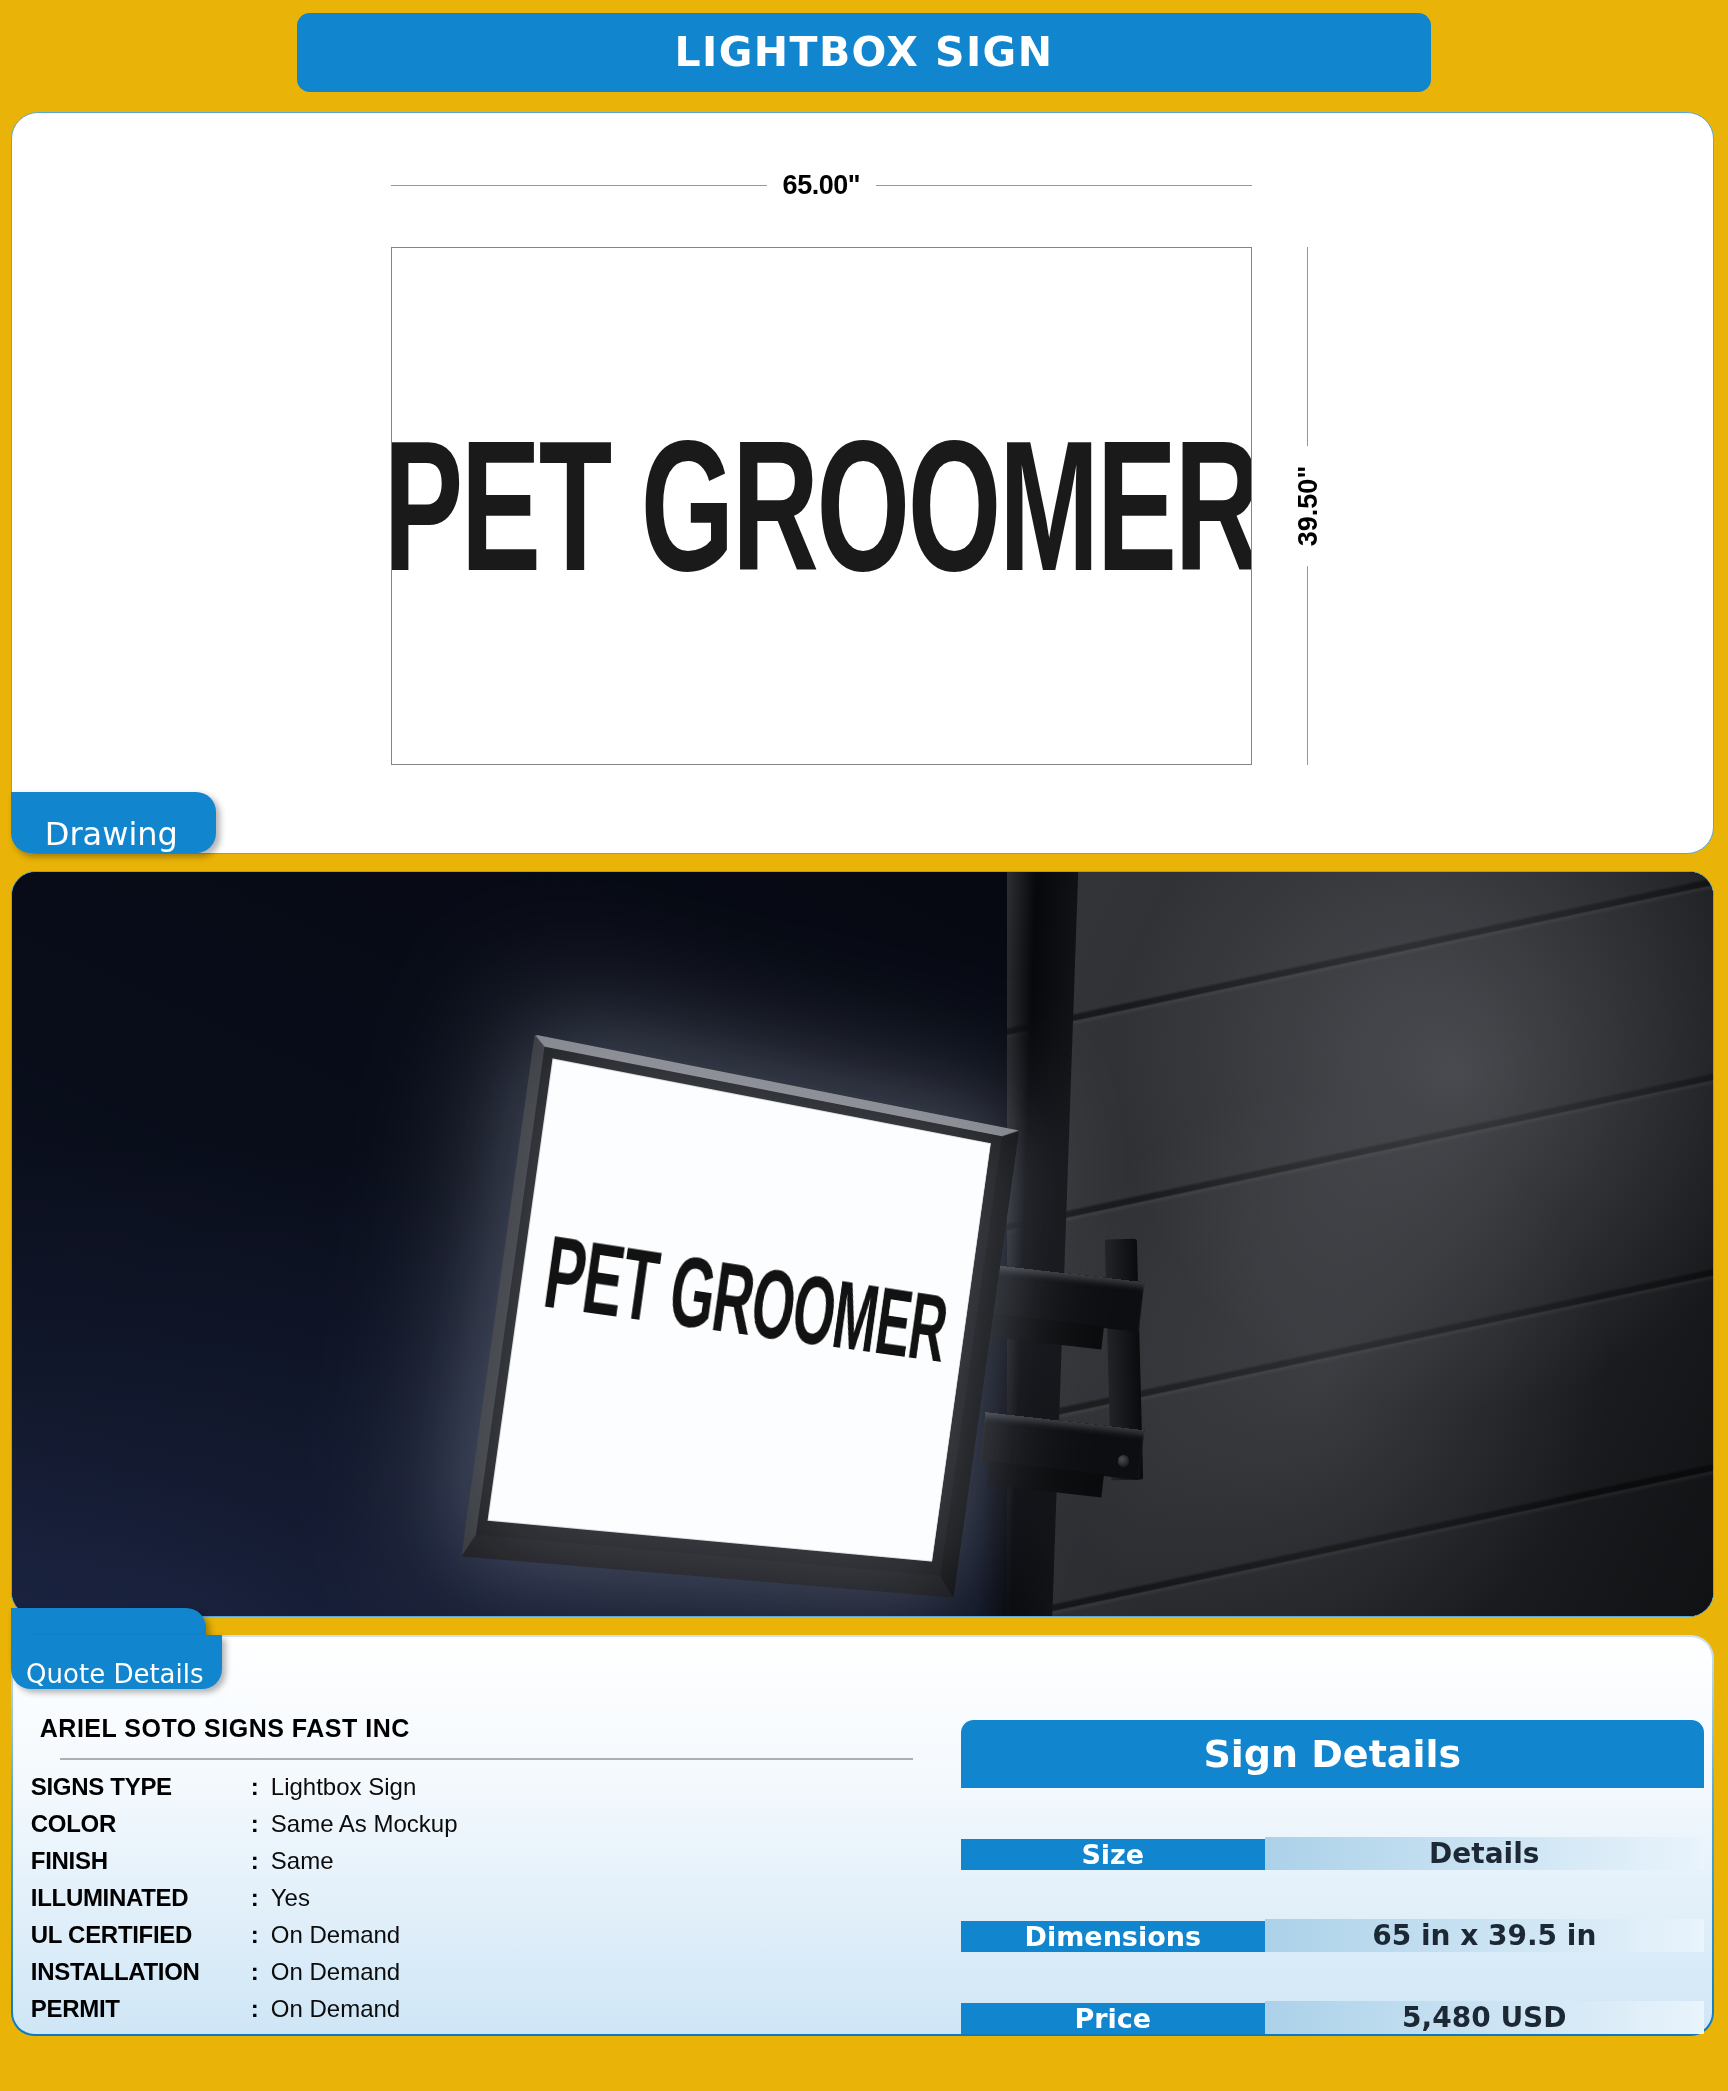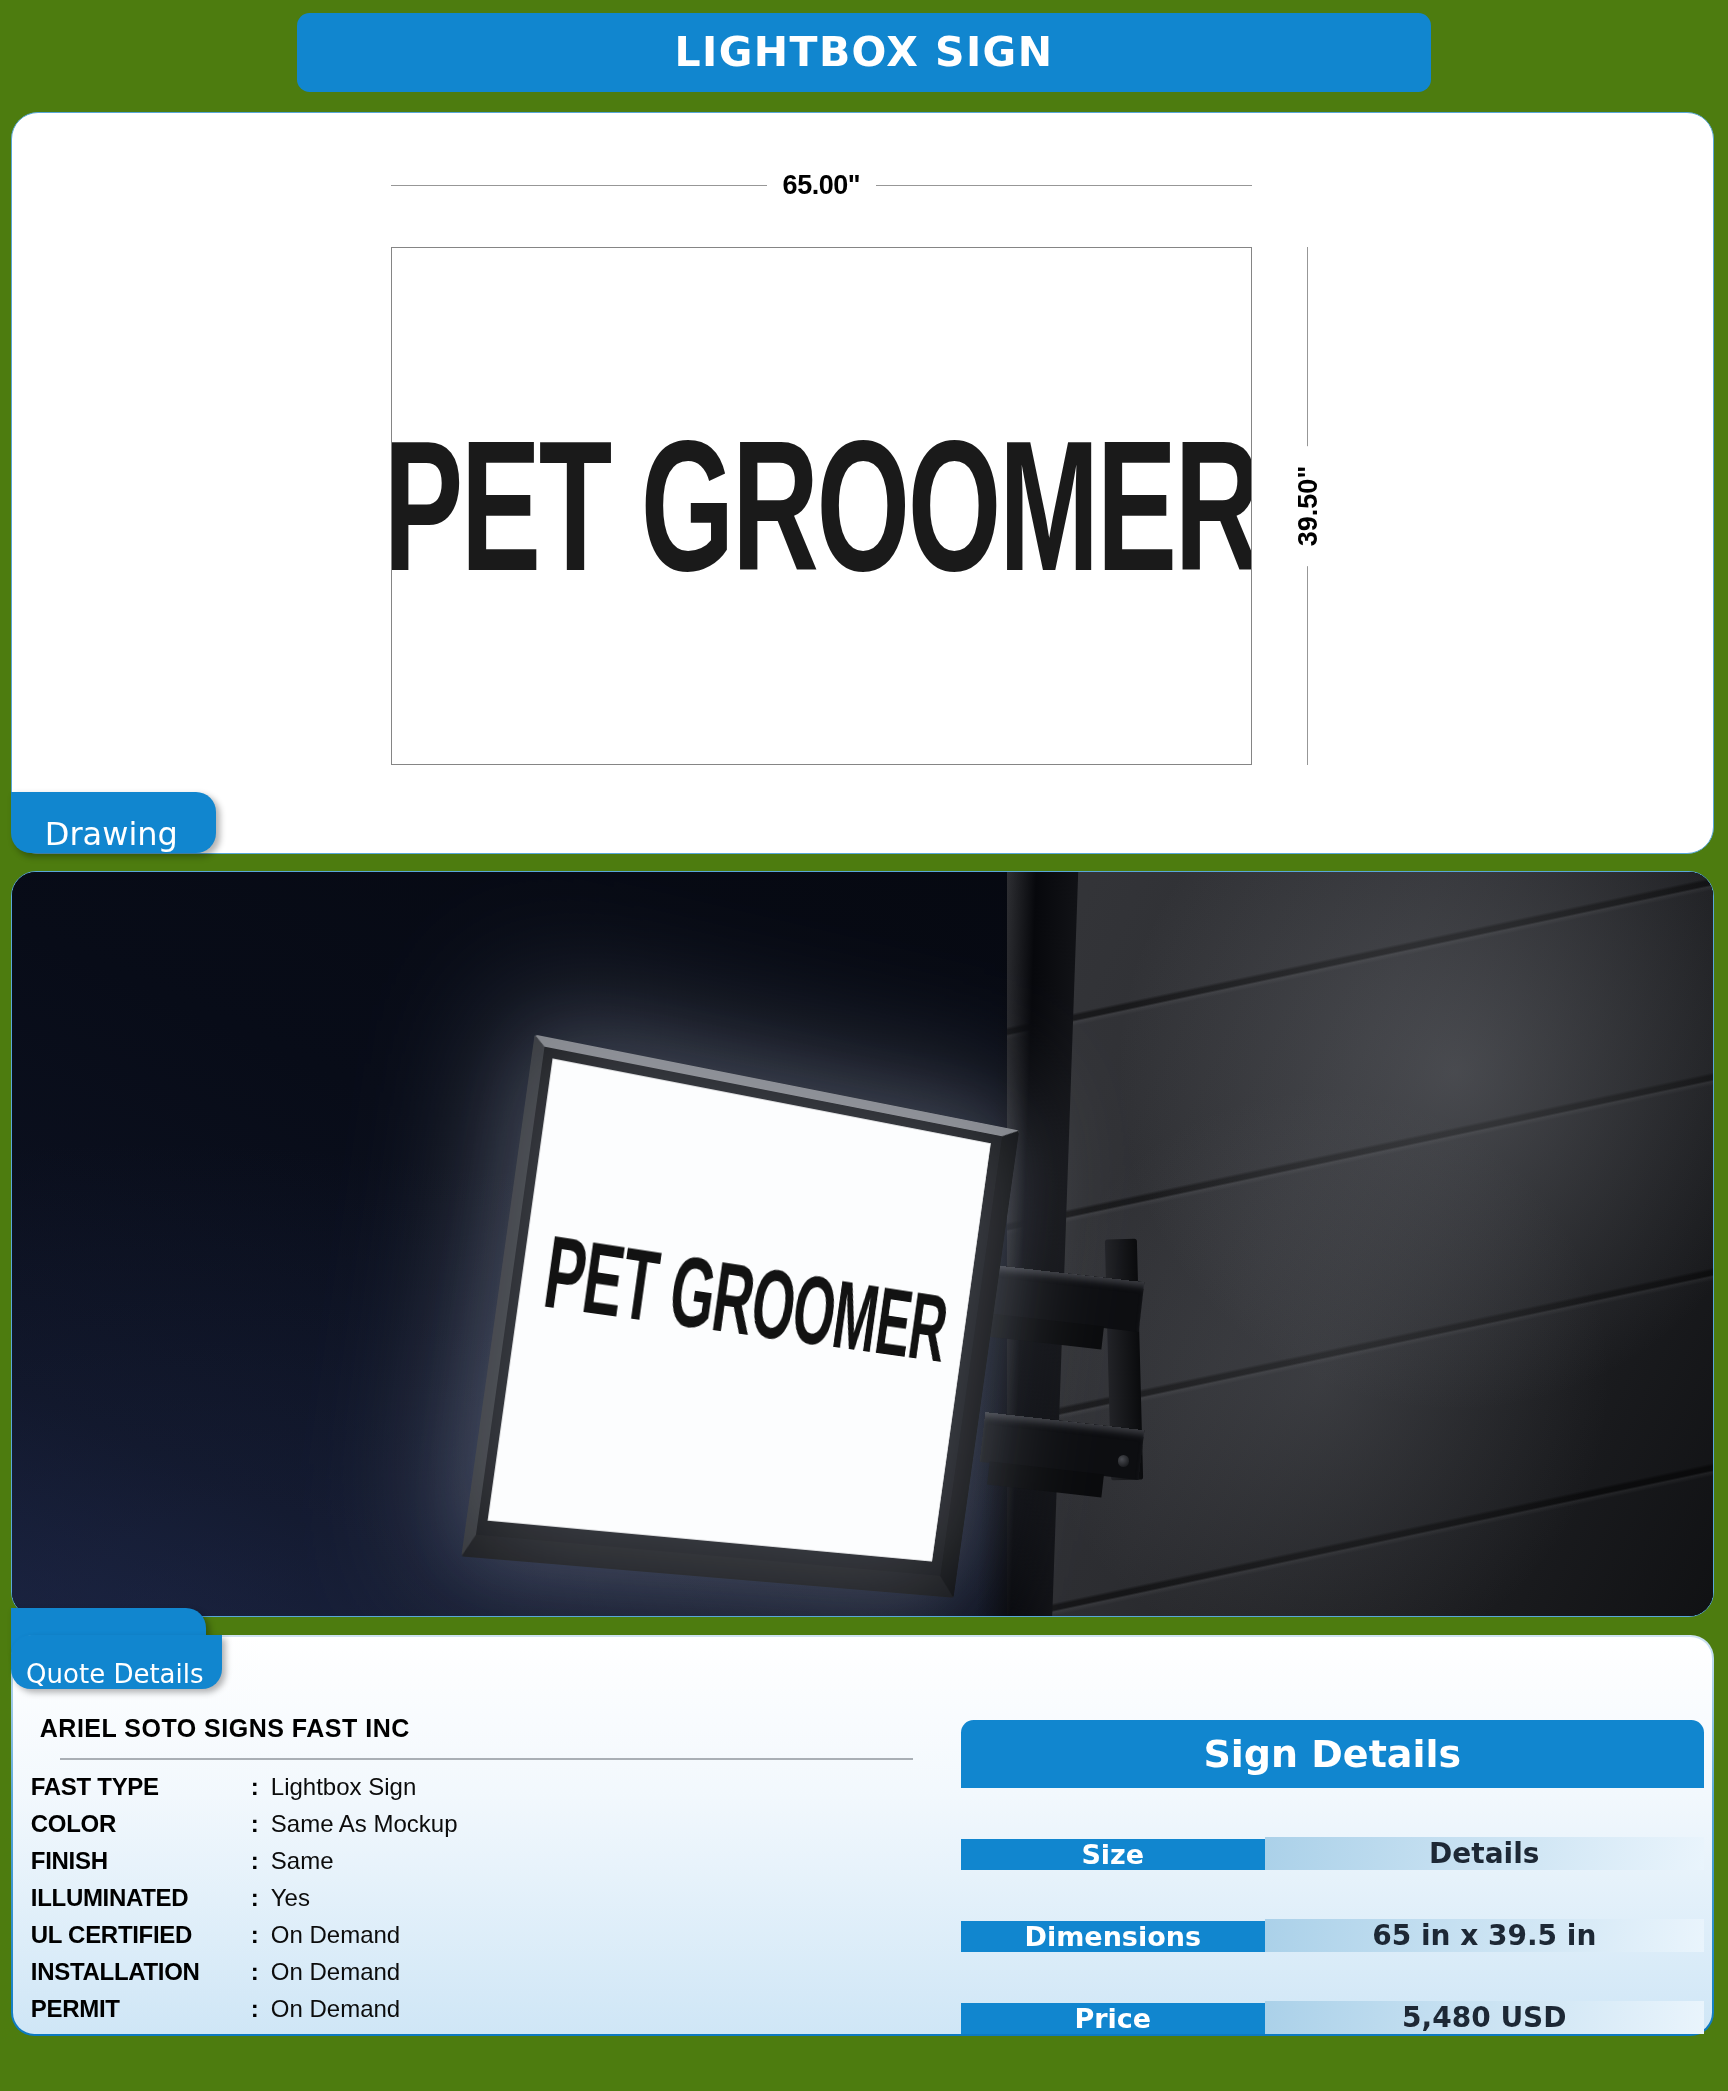--- a/index.html
+++ b/index.html
@@ -1,16 +1,16 @@
 <!DOCTYPE html>
 <html style="font-size:14.4px"><head>
 <meta charset="utf-8">
 <style>
   html,body{margin:0;padding:0;background:#ffffff;}
-  .page{position:relative;width:1728px;height:2092px;background:#4d7c0f;overflow:hidden;
+  .page{position:relative;width:1728px;height:2092px;background:#eab308;overflow:hidden;
         font-family:"Liberation Sans", sans-serif;}
 
   
   .header-bar{position:absolute;left:297px;top:12.6px;width:1134px;height:79px;
     background:#1186cf;border-radius:12.6px;display:flex;align-items:center;justify-content:center;}
   .header-bar span{font-family:"DejaVu Sans",sans-serif;font-weight:bold;font-size:41px;
     color:#ffffff;letter-spacing:1.4px;}
 
   
   .drawing-panel{position:absolute;left:10.8px;top:112px;width:1703px;height:742px;box-sizing:border-box;
@@ -149,21 +149,21 @@
   <div class="tab tab-mockup">
     <span>Mockup</span>
   </div>
 
   <div class="quote-panel">
     <div class="company-name">ARIEL SOTO SIGNS FAST INC</div>
     <div class="company-underline"></div>
 
     <div class="specs">
       <div class="spec-row">
-        <div class="spec-label">FAST TYPE</div>
+        <div class="spec-label">SIGNS TYPE</div>
         <div class="spec-colon">:</div>
         <div class="spec-value">Lightbox Sign</div>
       </div>
       <div class="spec-row">
         <div class="spec-label">COLOR</div>
         <div class="spec-colon">:</div>
         <div class="spec-value">Same As Mockup</div>
       </div>
       <div class="spec-row">
         <div class="spec-label">FINISH</div>

